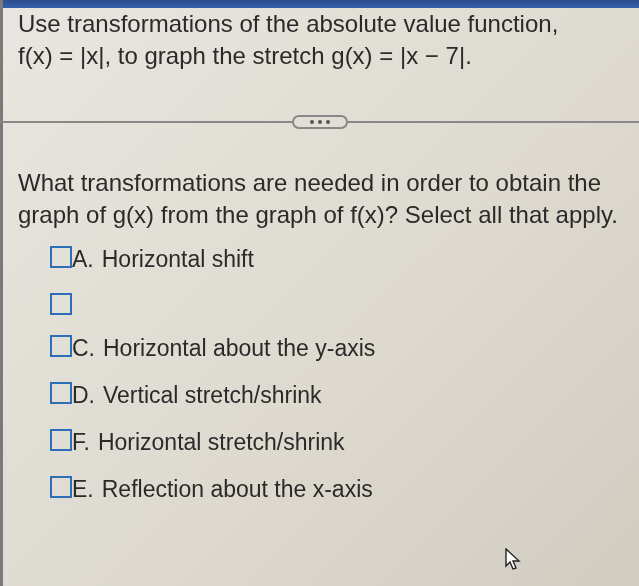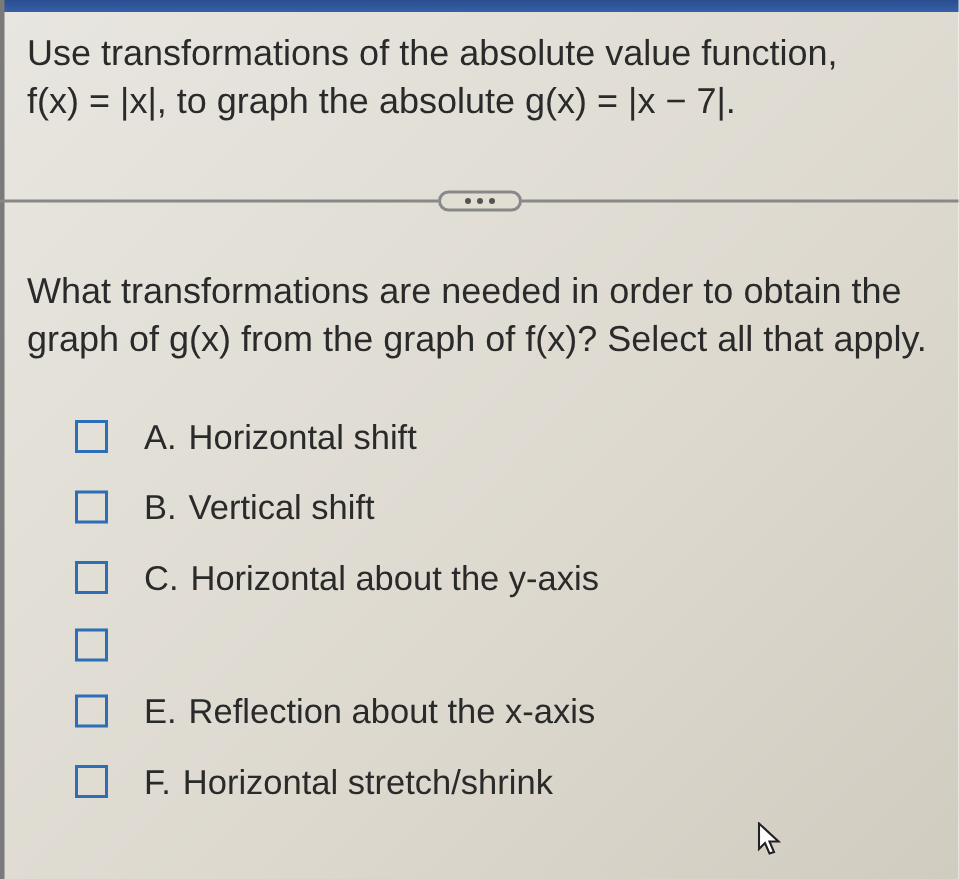--- a/index.html
+++ b/index.html
@@ -17,21 +17,21 @@
       height: 8px;
       background: linear-gradient(to bottom, #2a4d8f, #3560a8);
     }
     .left-edge {
       position: absolute;
       top: 0; left: 0; bottom: 0;
       width: 3px;
       background: #7a7a7a;
     }
     .content {
-      padding: 20px 18px 0 18px;
+      padding: 8px 18px 0 18px;
       position: relative;
     }
     .prompt-top {
       font-size: 24px;
       color: #2a2a2a;
       line-height: 1.35;
       margin-bottom: 42px;
     }
     .divider-wrap {
       display: flex;
@@ -54,29 +54,29 @@
     }
     .pill-dot {
       width: 4px; height: 4px;
       background: #555;
       border-radius: 50%;
     }
     .question {
       font-size: 24px;
       color: #2a2a2a;
       line-height: 1.35;
-      margin-bottom: 34px;
+      margin-bottom: 14px;
     }
     .options {
       padding-left: 32px;
     }
     .option {
       display: flex;
-      align-items: center;
-      gap: 24px;
+      align-items: flex-start;
+      gap: 0;
       margin-bottom: 20px;
     }
     .cb {
       width: 22px;
       height: 22px;
       border: 2px solid #2d6eb8;
       background: transparent;
       flex-shrink: 0;
       cursor: pointer;
     }
@@ -95,21 +95,21 @@
 </head>
 <body>
 
 <div class="top-edge"></div>
 <div class="left-edge"></div>
 
 <div class="content">
 
   <div class="prompt-top">
     <span>Use transformations of the absolute value function,</span><br>
-    <span>f(x) = </span><span>|x|</span><span>, to graph the absolute g(x) = </span><span>|x − 7|</span><span>.</span>
+    <span>f(x) = </span><span>|x|</span><span>, to graph the stretch g(x) = </span><span>|x − 7|</span><span>.</span>
   </div>
 
   <div class="divider-wrap">
     <div class="divider-line"></div>
     <div class="pill">
       <span class="pill-dot"></span>
       <span class="pill-dot"></span>
       <span class="pill-dot"></span>
     </div>
     <div class="divider-line"></div>
@@ -121,47 +121,47 @@
 
     <div class="option">
       <div class="cb"></div>
       <div class="opt-label">
         <span class="opt-letter">A.</span><span>Horizontal shift</span>
       </div>
     </div>
 
     <div class="option">
       <div class="cb"></div>
-      <div class="opt-label">
-        <span class="opt-letter">B.</span><span>Vertical shift</span>
-      </div>
     </div>
 
     <div class="option">
       <div class="cb"></div>
       <div class="opt-label">
         <span class="opt-letter">C.</span><span>Horizontal about the y-axis</span>
       </div>
     </div>
 
     <div class="option">
       <div class="cb"></div>
-    </div>
-
-    <div class="option">
-      <div class="cb"></div>
       <div class="opt-label">
-        <span class="opt-letter">E.</span><span>Reflection about the x-axis</span>
+        <span class="opt-letter">D.</span><span>Vertical stretch/shrink</span>
       </div>
     </div>
 
     <div class="option">
       <div class="cb"></div>
       <div class="opt-label">
         <span class="opt-letter">F.</span><span>Horizontal stretch/shrink</span>
+      </div>
+    </div>
+
+    <div class="option">
+      <div class="cb"></div>
+      <div class="opt-label">
+        <span class="opt-letter">E.</span><span>Reflection about the x-axis</span>
       </div>
     </div>
 
   </div>
 </div>
 
 <svg class="cursor" width="20" height="26" viewBox="0 0 20 26">
   <path d="M1 1 L1 18 L5 14 L8 21 L11 20 L8 13 L14 13 Z" fill="#ffffff" stroke="#222" stroke-width="1.4"></path>
 </svg>
 

